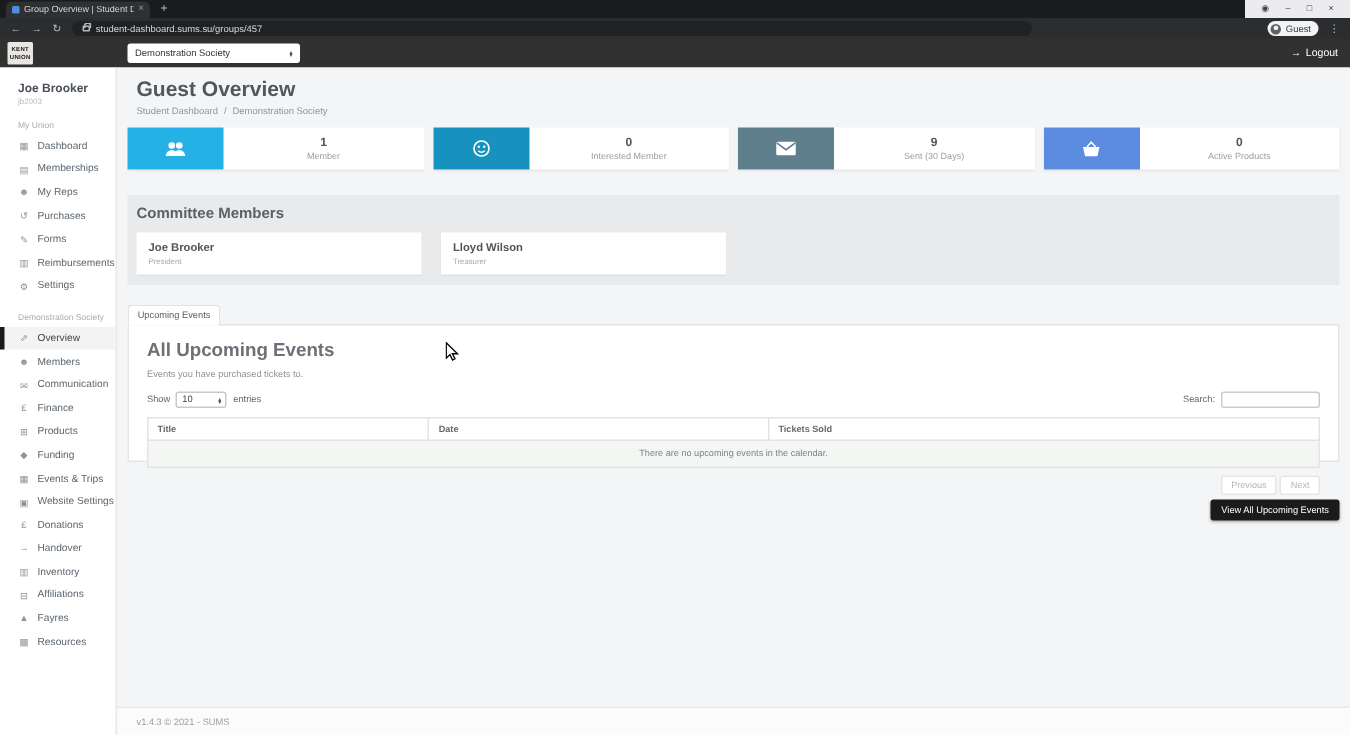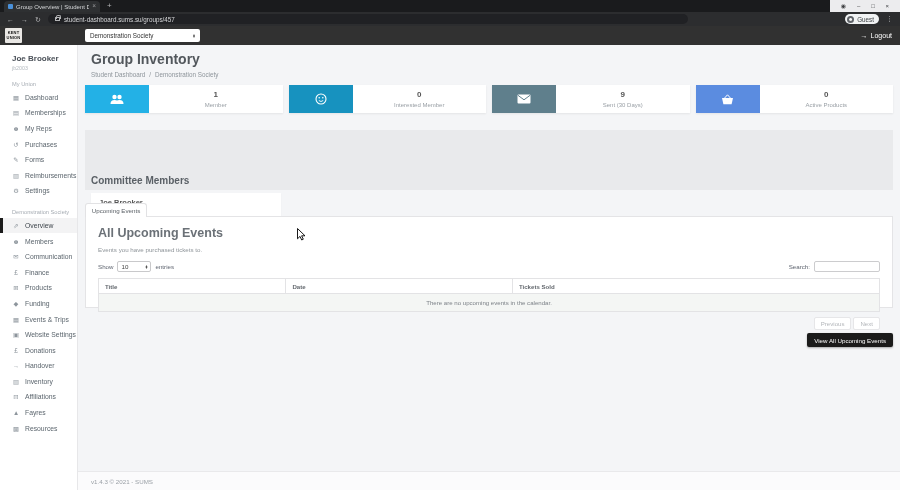--- a/index.html
+++ b/index.html
@@ -68,21 +68,21 @@
   .breadcrumb { margin-top:3.5px; font-size:6.3px; color:#8e959b; display:flex; gap:4px; }
 
   .stats { position:absolute; left:7px; right:7px; top:40px; height:28px; display:flex; gap:6px; }
   .stat-card { flex:1; background:#fff; display:flex; box-shadow:0 1px 2px rgba(0,0,0,0.07); }
   .stat-ic { width:64px; display:flex; align-items:center; justify-content:center; flex:none; }
   .stat-body { flex:1; display:flex; flex-direction:column; align-items:center; justify-content:center; gap:2.5px; }
   .stat-value { font-size:8px; font-weight:bold; color:#555; }
   .stat-label { font-size:6px; color:#9aa0a6; }
 
   .committee { position:absolute; left:7px; right:7px; top:85px; height:60px; background:#e9eaec; padding:7px 6px; }
-  .committee-title { font-size:10px; color:#5a6066; font-weight:bold;margin-top:38px; }
+  .committee-title { font-size:10px; color:#5a6066; font-weight:bold; }
   .committee-cards { display:flex; gap:13px; margin-top:7px; }
   .member-card { width:190px; height:28px; background:#fff; padding:4.5px 8px;
                  box-shadow:0 1px 1px rgba(0,0,0,0.05); }
   .member-name { font-size:7.5px; color:#555; font-weight:600; }
   .member-role { font-size:5.2px; color:#a7a7a7; margin-top:3px; }
 
   .events-tab { position:absolute; left:7px; top:158px; width:62px; height:14px; background:#fff;
                 border:1px solid #e2e2e4; border-bottom:none; border-radius:3px 3px 0 0; z-index:2;
                 display:flex; align-items:center; justify-content:center; font-size:6.2px; color:#5a6066; }
   .events-card { position:absolute; left:7px; right:7px; top:171px; height:92px; background:#fff;
@@ -254,21 +254,21 @@
     </div>
     <div class="side-item">
       <span class="ic">▩</span>
       <span>Resources</span>
     </div>
   </div>
 
   <div class="main">
 
     <div class="page-head">
-      <div class="page-title">Group Inventory</div>
+      <div class="page-title">Guest Overview</div>
       <div class="breadcrumb">
         <span>Student Dashboard</span>
         <span>/</span>
         <span>Demonstration Society</span>
       </div>
     </div>
 
     <div class="stats">
       <div class="stat-card">
         <div class="stat-ic" style="background: rgb(35, 177, 230);">
@@ -323,20 +323,24 @@
         </div>
       </div>
     </div>
 
     <div class="committee">
       <div class="committee-title">Committee Members</div>
       <div class="committee-cards">
         <div class="member-card">
           <div class="member-name">Joe Brooker</div>
           <div class="member-role">President</div>
+        </div>
+        <div class="member-card">
+          <div class="member-name">Lloyd Wilson</div>
+          <div class="member-role">Treasurer</div>
         </div>
       </div>
     </div>
 
     <div class="events-tab">Upcoming Events</div>
 
     <div class="events-card">
       <div class="events-title">All Upcoming Events</div>
       <div class="events-sub">Events you have purchased tickets to.</div>
       <div class="table-controls">

